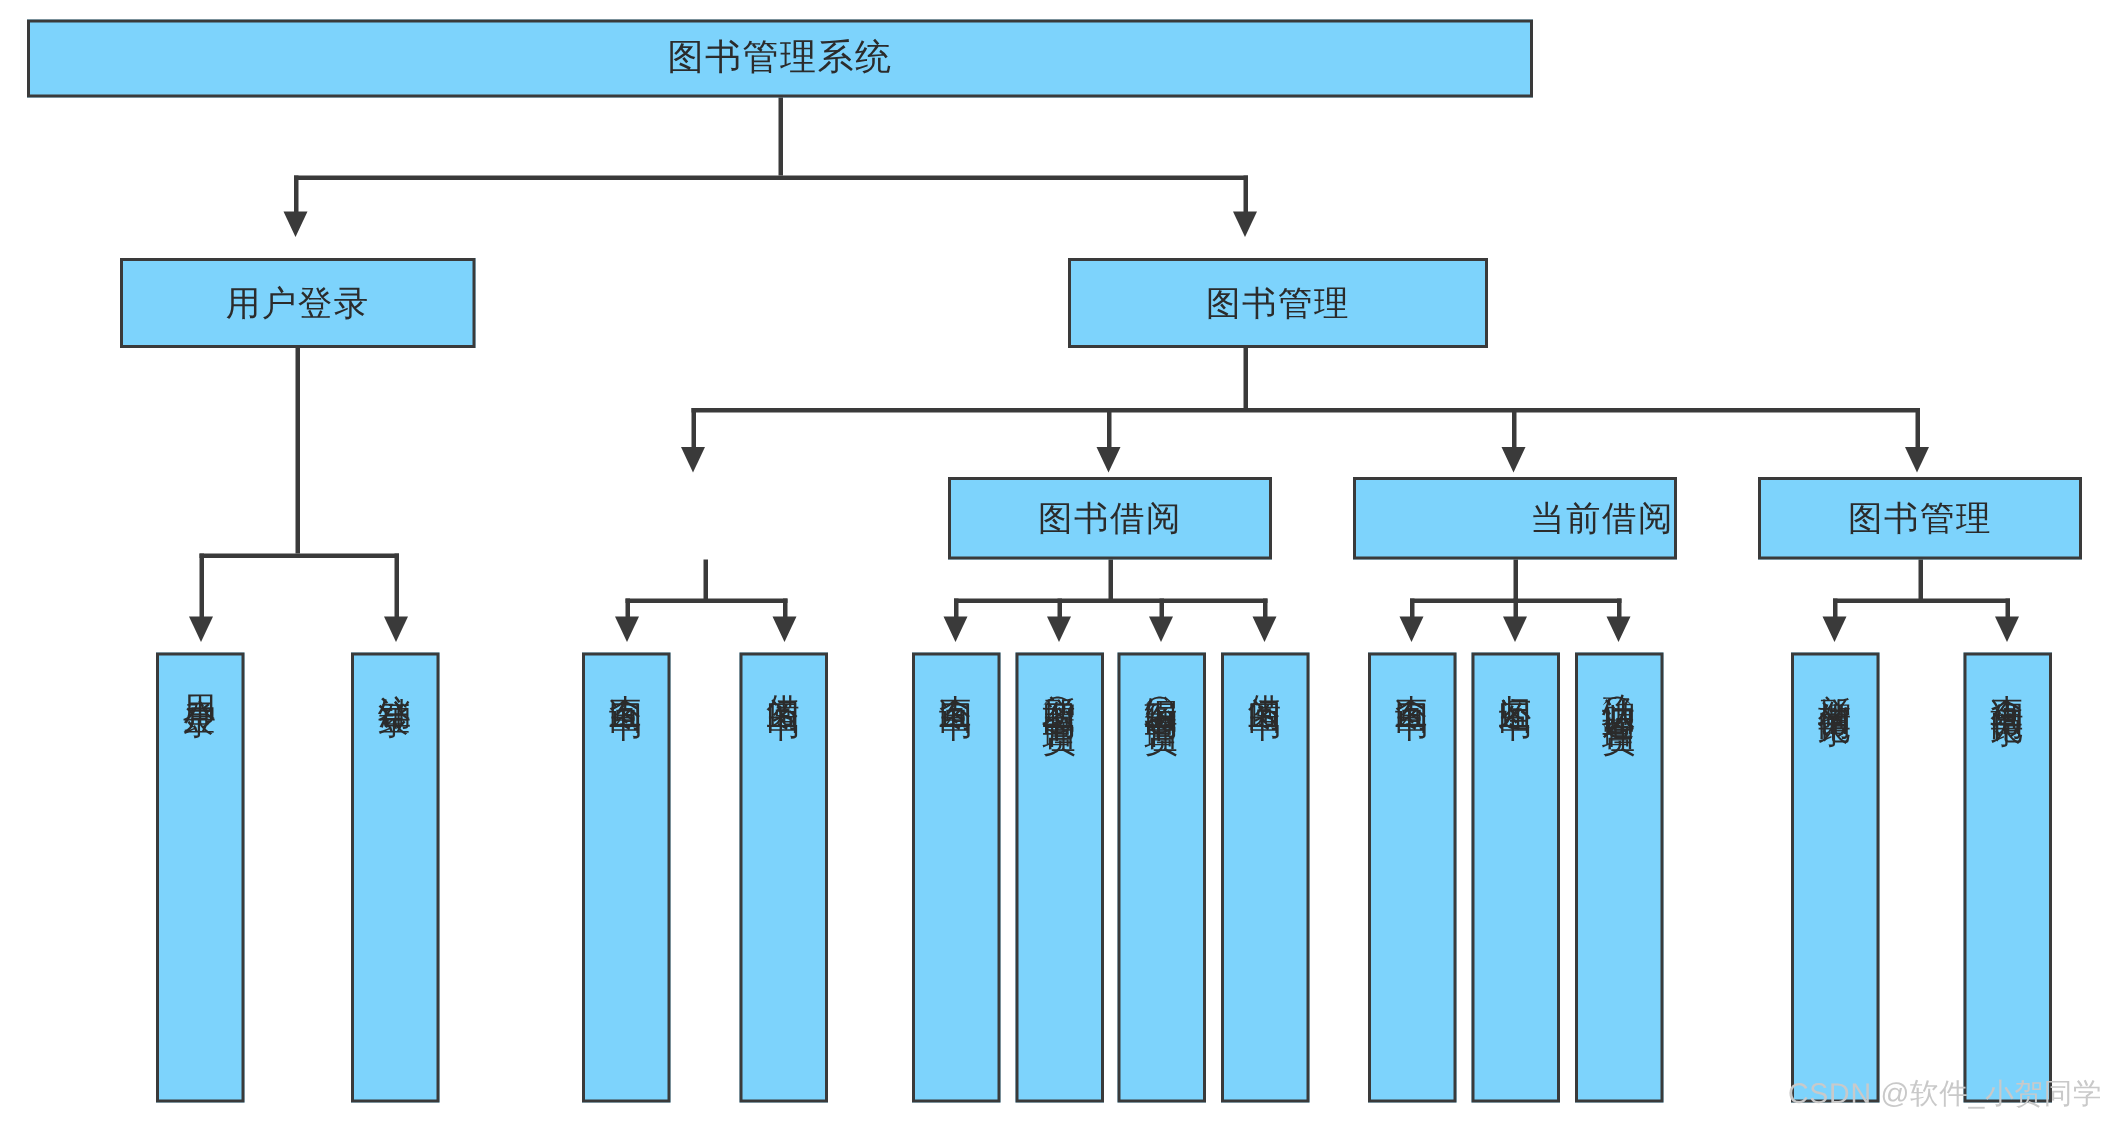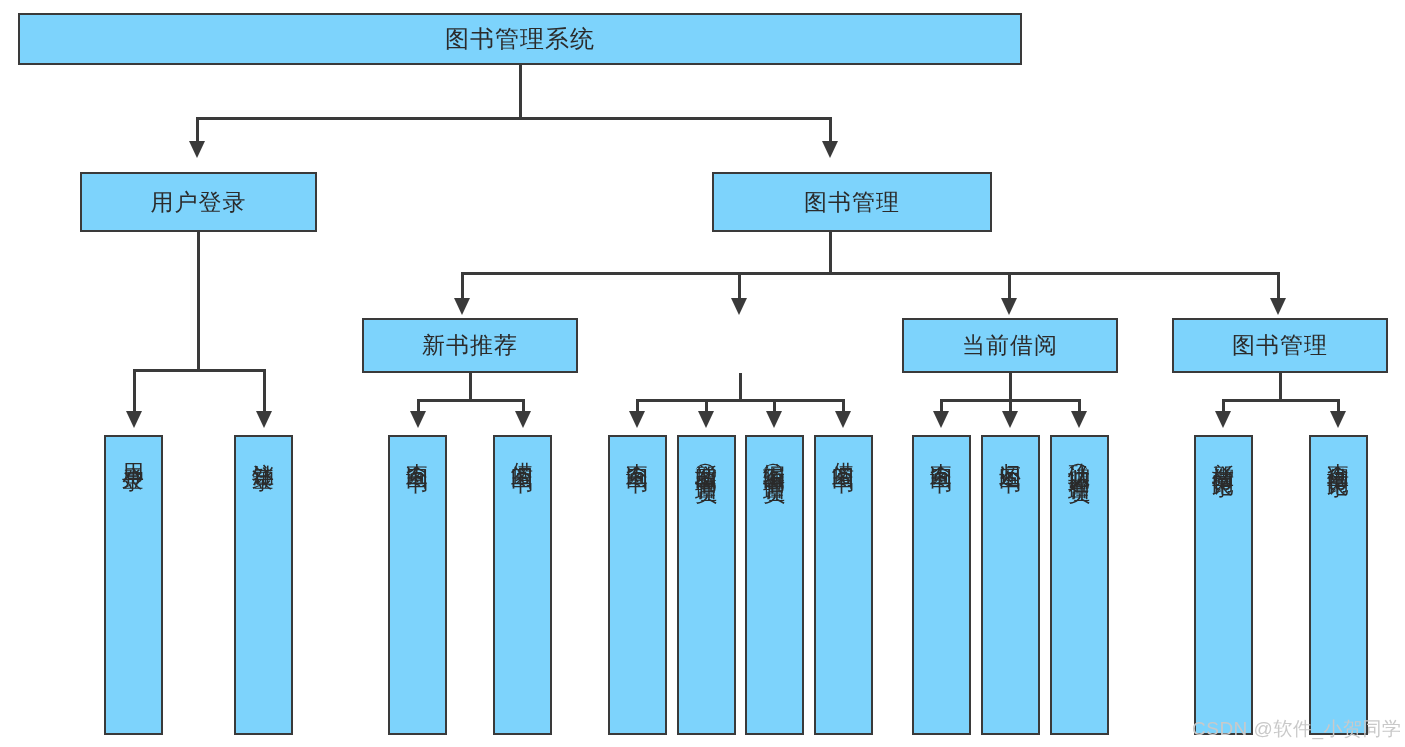--- a/index.html
+++ b/index.html
@@ -121,24 +121,24 @@
   <div class="conn h" style="left:461px; top:272px; width:819px; height:3px;"></div>
   <div class="conn v" style="left:461px; top:272px; width:3px; height:28px;"></div>
   <div class="arrow" style="left:454px; top:298px;"></div>
   <div class="conn v" style="left:738px; top:272px; width:3px; height:28px;"></div>
   <div class="arrow" style="left:731px; top:298px;"></div>
   <div class="conn v" style="left:1008px; top:272px; width:3px; height:28px;"></div>
   <div class="arrow" style="left:1001px; top:298px;"></div>
   <div class="conn v" style="left:1277px; top:272px; width:3px; height:28px;"></div>
   <div class="arrow" style="left:1270px; top:298px;"></div>
 
-  <div class="node horiz" style="left:362px; top:318px; width:216px; height:55px;">
-    <span class="node-label">新书推荐</span>
-  </div>
-  <div class="node horiz" style="left:902px; top:318px; width:216px; height:55px;">
+  <div class="node horiz" style="left:632px; top:318px; width:216px; height:55px;">
+    <span class="node-label">图书借阅</span>
+  </div>
+  <div class="node horiz" style="left:902px; top:318px; width:216px; height:55px;justify-content:flex-end;">
     <span class="node-label">当前借阅</span>
   </div>
   <div class="node horiz" style="left:1172px; top:318px; width:216px; height:55px;">
     <span class="node-label">图书管理</span>
   </div>
 
   <div class="conn v" style="left:469px; top:373px; width:3px; height:28px;"></div>
   <div class="conn h" style="left:417px; top:399px; width:108px; height:3px;"></div>
   <div class="conn v" style="left:417px; top:399px; width:3px; height:14px;"></div>
   <div class="arrow" style="left:410px; top:411px;"></div>

